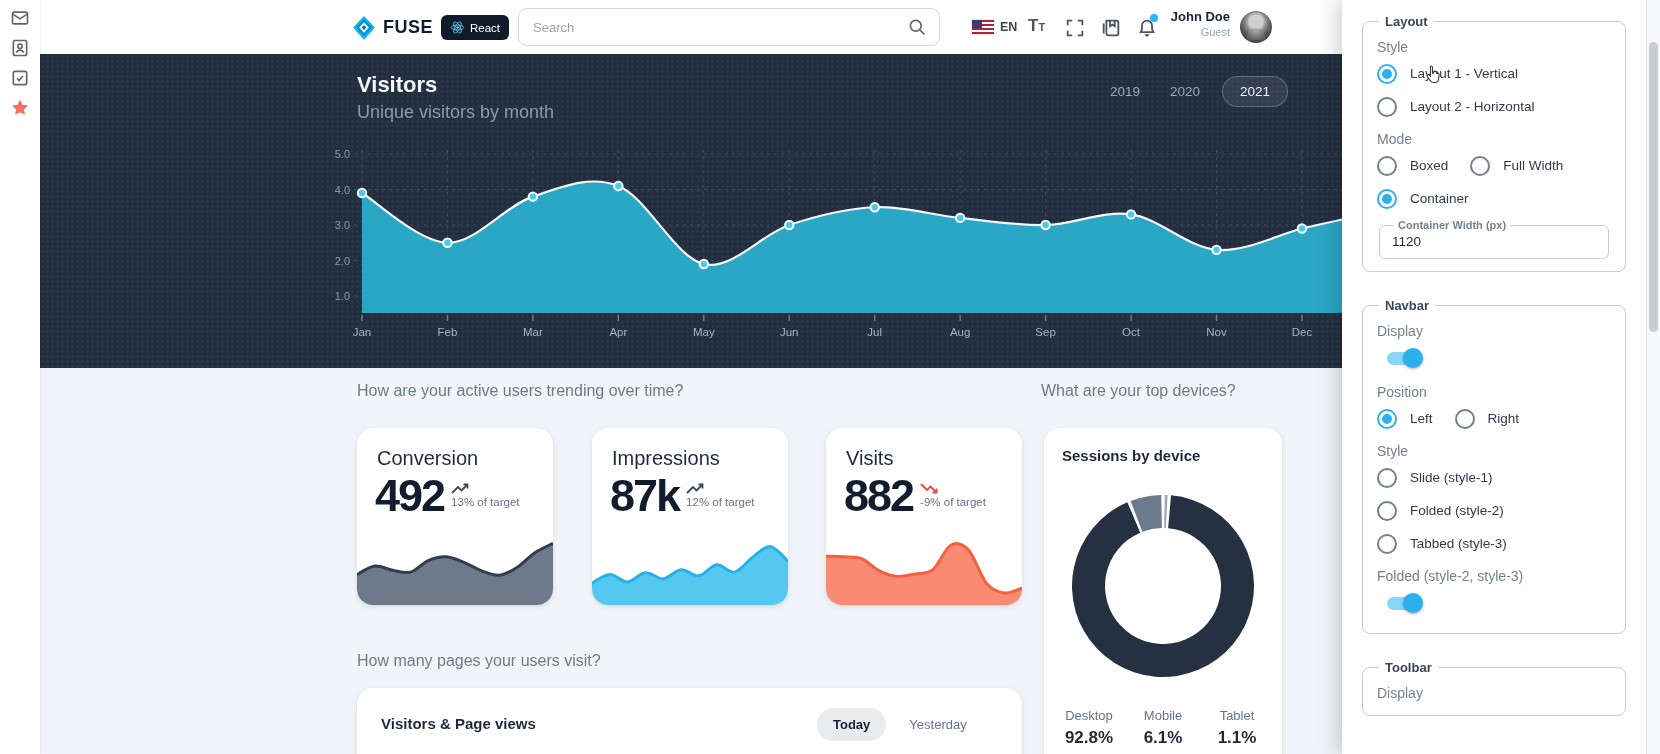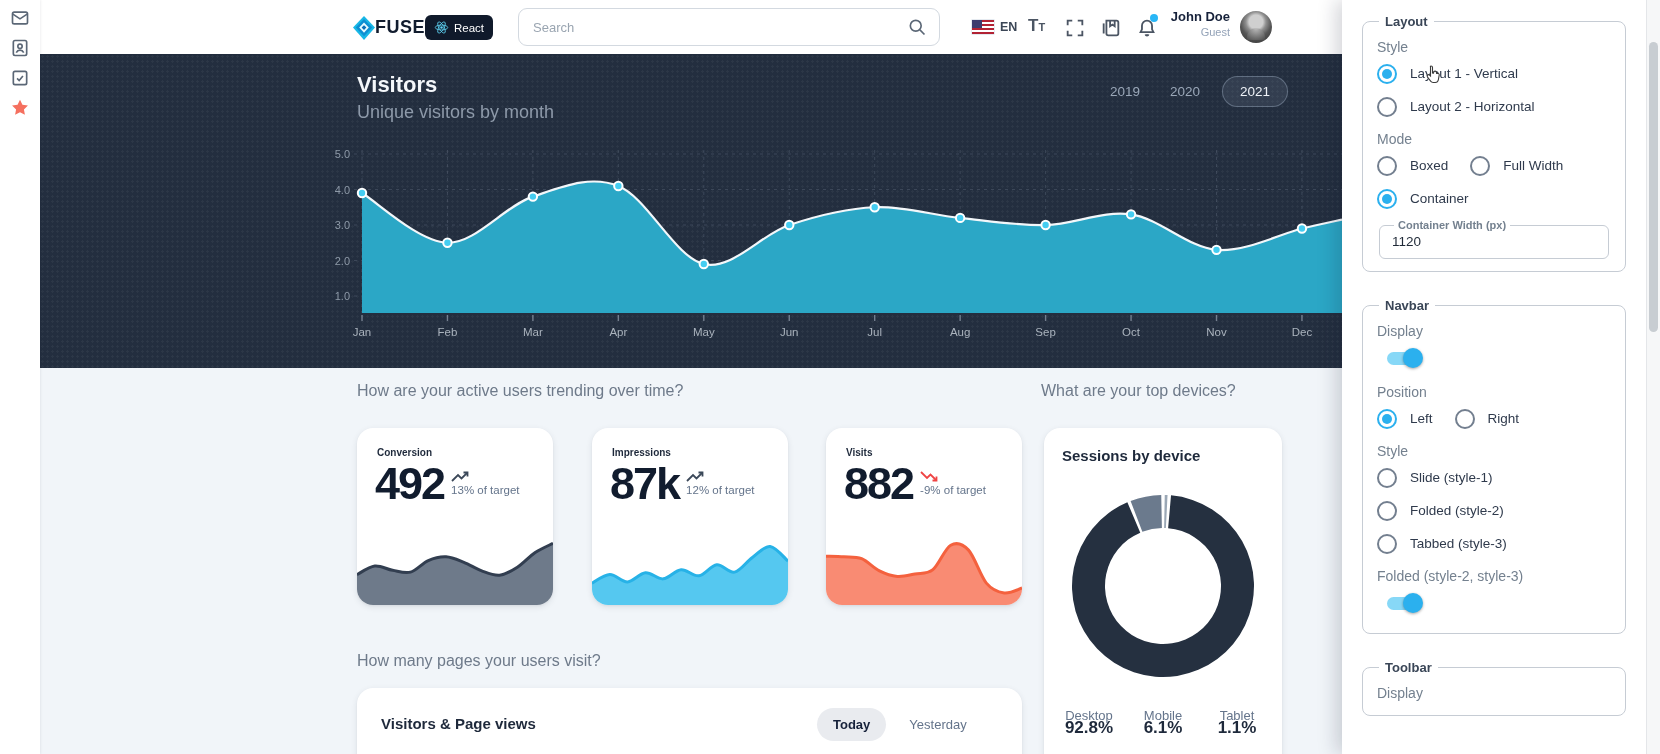--- a/index.html
+++ b/index.html
@@ -8,21 +8,21 @@
        font-family:"Liberation Sans",sans-serif;color:#1e293b;}
 
   
   .rail{position:absolute;left:0;top:0;bottom:0;width:40px;background:#fff;z-index:30;
         box-shadow:1px 0 2px rgba(15,23,42,.06);}
   .ric{position:absolute;left:10px;width:20px;height:20px;color:#5b6776;cursor:pointer;}
 
   
   .toolbar{position:absolute;left:40px;top:0;width:1620px;height:54px;background:#fff;z-index:10;
            box-shadow:0 1px 3px rgba(15,23,42,.10);}
-  .logo{position:absolute;left:313px;top:15px;display:flex;align-items:center;}
+  .logo{position:absolute;left:313px;top:15px;display:flex;align-items:center;gap:8px;}
   .logo-text{font-size:18px;font-weight:700;letter-spacing:.5px;color:#111c2e;}
   .react-badge{display:flex;align-items:center;gap:5px;background:#101a2b;color:#fff;
                border-radius:6px;padding:5px 9px;font-size:11.5px;}
   .search{position:absolute;left:478px;top:8px;width:422px;height:38px;border:1px solid #d3d9e0;
           border-radius:9px;background:#fff;display:flex;align-items:center;padding:0 12px;}
   .search input{border:none;outline:none;flex:1;font-size:13px;font-family:inherit;color:#334155;background:transparent;}
   .search input::placeholder{color:#9aa5b1;}
   .tbtn{position:absolute;top:17px;width:22px;height:22px;color:#4b5563;cursor:pointer;}
   .flag{position:absolute;left:932px;top:20px;width:22px;height:14px;cursor:pointer;
         background:repeating-linear-gradient(#b22234 0 2px,#fff 2px 4px);box-shadow:0 0 0 .5px #cbd5e1;}
@@ -50,21 +50,21 @@
             border-radius:18px;padding:7px 17px;}
   .vchart{position:absolute;left:270px;top:86px;width:1032px;height:228px;}
 
   
   .sec-h{position:absolute;font-size:16px;color:#6e7a8a;z-index:2;}
 
   
   .card{position:absolute;background:#fff;border-radius:16px;z-index:2;
         box-shadow:0 2px 6px rgba(30,41,59,.10),0 1px 2px rgba(30,41,59,.05);}
   .kpi{top:428px;width:196px;height:177px;overflow:hidden;}
-  .kpi-title{margin:19px 0 0 20px;font-size:10px;font-weight:700;color:#1e293b;}
+  .kpi-title{margin:19px 0 0 20px;font-size:20px;font-weight:400;color:#1e293b;}
   .kpi-row{display:flex;align-items:flex-start;margin:2px 0 0 18px;}
   .kpi-value{font-size:45px;font-weight:800;color:#111c2e;letter-spacing:-2px;line-height:1.05;}
   .kpi-meta{display:flex;flex-direction:column;margin:10px 0 0 7px;font-size:11.5px;color:#64748b;line-height:1.25;}
   .trend{width:20px;height:13px;}
   .spark{position:absolute;left:0;bottom:0;width:100%;height:68px;display:block;}
 
   
   .sessions{left:1044px;top:428px;width:238px;height:346px;overflow:hidden;}
   .card-title{font-size:15px;font-weight:700;color:#1e293b;}
   .sessions .card-title{margin:19px 0 0 18px;}
@@ -342,21 +342,21 @@
       <div class="dev">
           <div class="lab">Desktop</div>
         </div>
       <div class="dev">
           <div class="lab">Mobile</div>
         </div>
       <div class="dev">
           <div class="lab">Tablet</div>
         </div>
     </div>
-    <div class="dev-row" style="top:290px">
+    <div class="dev-row" style="top:300px">
       <div class="dev">
           <div class="val">92.8%</div>
         </div>
       <div class="dev">
           <div class="val">6.1%</div>
         </div>
       <div class="dev">
           <div class="val">1.1%</div>
         </div>
     </div>

